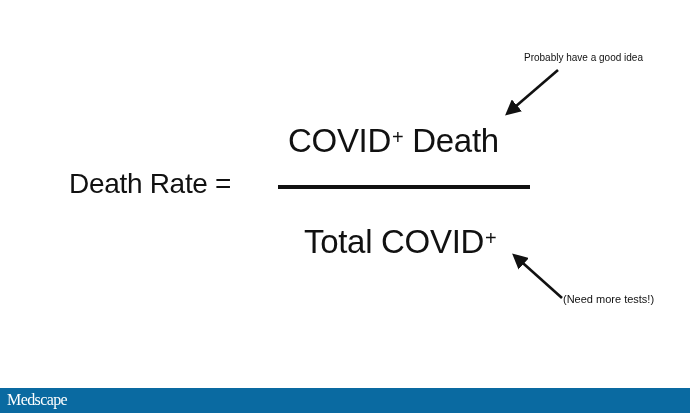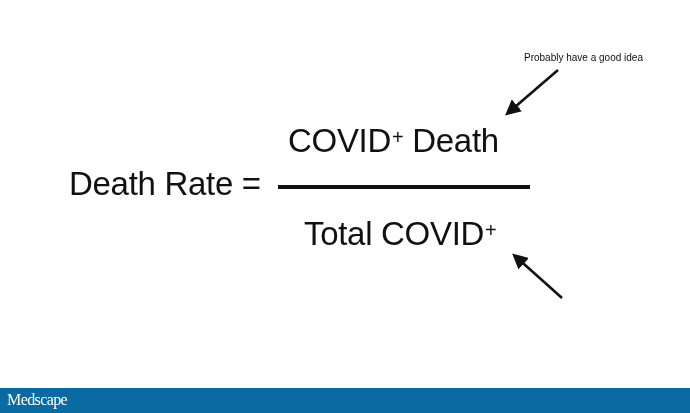--- a/index.html
+++ b/index.html
@@ -2,24 +2,24 @@
 <html><head>
   <meta charset="utf-8">
   <style>
     html, body { margin: 0; padding: 0; }
     body {
       width: 690px; height: 413px; position: relative; overflow: hidden;
       background: #ffffff; color: #111111;
       font-family: "Liberation Sans", "DejaVu Sans", sans-serif;
     }
     .abs { position: absolute; white-space: nowrap; }
-    .lhs { left: 69px; top: 164px; font-size: 33px; line-height: 40px; letter-spacing: -0.3px; }
+    .lhs { left: 69px; top: 164px; font-size: 28px; line-height: 40px; letter-spacing: -0.3px; }
     .frac-line { left: 278px; top: 185px; width: 252px; height: 4px; background: #111; }
     .numerator { left: 288px; top: 121px; font-size: 33px; line-height: 40px; letter-spacing: -0.3px; }
-    .denominator { left: 304px; top: 214px; font-size: 33px; line-height: 40px; letter-spacing: -0.3px; text-align: center; }
+    .denominator { left: 304px; top: 222px; font-size: 33px; line-height: 40px; letter-spacing: -0.3px; text-align: center; }
     sup.plus { font-size: 20px; position: relative; top: -4px; vertical-align: top; margin-left: 1px; }
     .note-top { left: 524px; top: 51px; font-size: 10px; line-height: 14px; }
     .note-bottom { left: 566px; top: 292px; font-size: 11px; line-height: 15px; }
     .note-bottom span { display: block; }
     .note-bottom .l2 { margin-left: -3px; }
     svg.arrows { position: absolute; left: 0; top: 0; width: 690px; height: 413px; pointer-events: none; }
     .footer {
       position: absolute; left: 0; top: 388px; width: 690px; height: 32px;
       background: #0a6aa1;
     }
@@ -36,20 +36,21 @@
 
 <div class="abs numerator"><span>COVID</span><sup class="plus">+</sup><span style="white-space:pre"> Death</span></div>
 
 <div class="abs frac-line"></div>
 
 <div class="abs denominator"><span>Total COVID</span><sup class="plus">+</sup></div>
 
 <div class="abs note-top">Probably have a good idea</div>
 
 <div class="abs note-bottom">
+  <span class="l2">(Need more tests!)</span>
 </div>
 
 <svg class="arrows" viewBox="0 0 690 413">
   <defs>
     <marker id="ah" markerWidth="6" markerHeight="6" refX="4.5" refY="3" orient="auto" markerUnits="strokeWidth">
       <path d="M0,0 L6,3 L0,6 Z" fill="#111"></path>
     </marker>
   </defs>
   <g>
     <line x1="558" y1="70" x2="508" y2="113" stroke="#111" stroke-width="2.6" marker-end="url(#ah)"></line>

